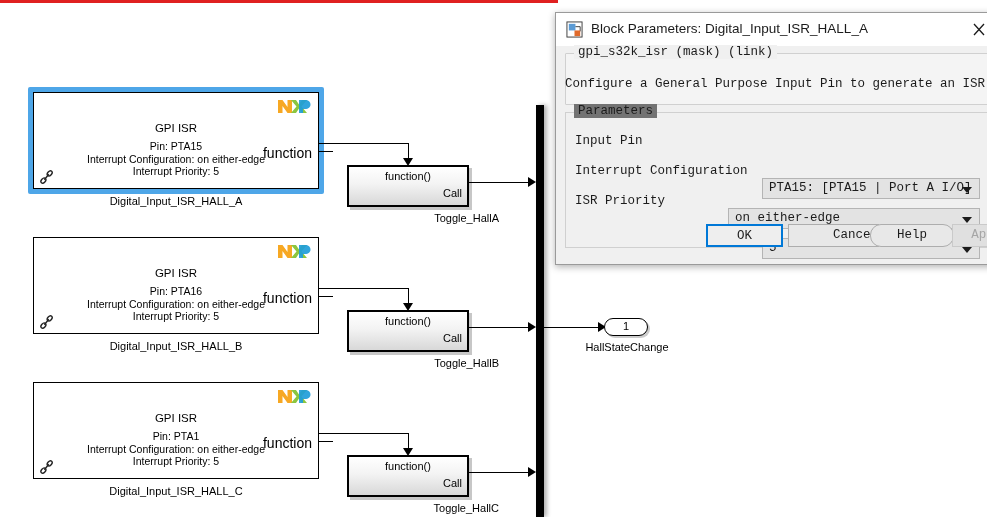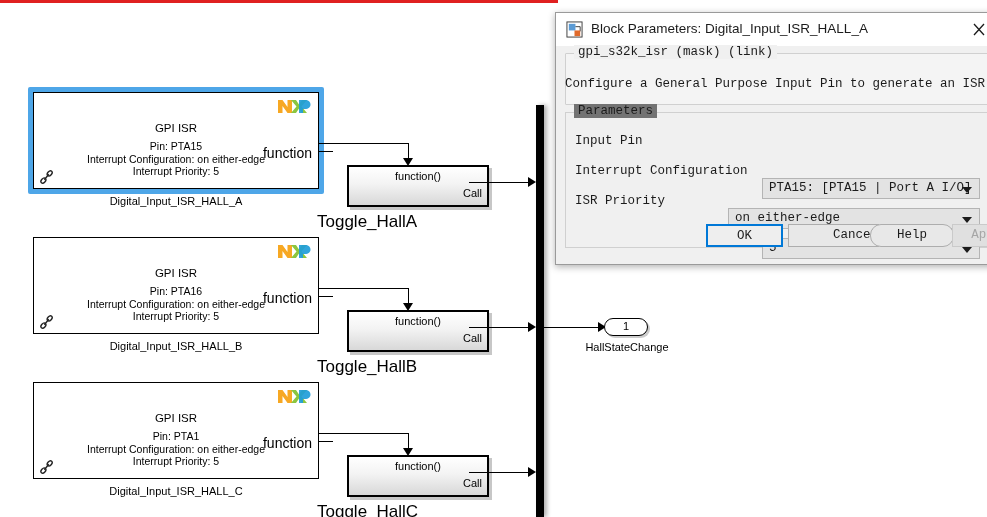--- a/index.html
+++ b/index.html
@@ -98,21 +98,21 @@
     left: 286px; top: 59px;
     width: 14px; height: 0;
     border-top: 1.4px solid #000;
   }
 
   
   .toggle-wrap { position: absolute; }
   .toggle-block {
     position: absolute;
     left: 0; top: 0;
-    width: 142px; height: 42px;
+    width: 122px; height: 42px;
     border: 2px solid #000;
     box-sizing: border-box;
     background: linear-gradient(to bottom, #ffffff 0%, #f3f3f3 45%, #d8d8d8 100%);
     box-shadow: 3px 3px 0 rgba(0,0,0,0.22);
   }
   .toggle-fn {
     position: absolute;
     left: 0; right: 0; top: 3px;
     text-align: center;
     font-size: 11px;
@@ -122,22 +122,22 @@
     position: absolute;
     right: 5px; top: 20px;
     font-size: 11px;
     color: #000;
     text-align: center;
   }
   .toggle-caption {
     position: absolute;
     left: -30px; width: 182px;
     top: 47px;
-    text-align: left;
-    font-size: 17px;
+    text-align: right;
+    font-size: 11px;
     color: #000;
   }
 
   
   .h-wire {
     position: absolute;
     height: 0;
     border-top: 1.4px solid #000;
   }
   .v-wire {

